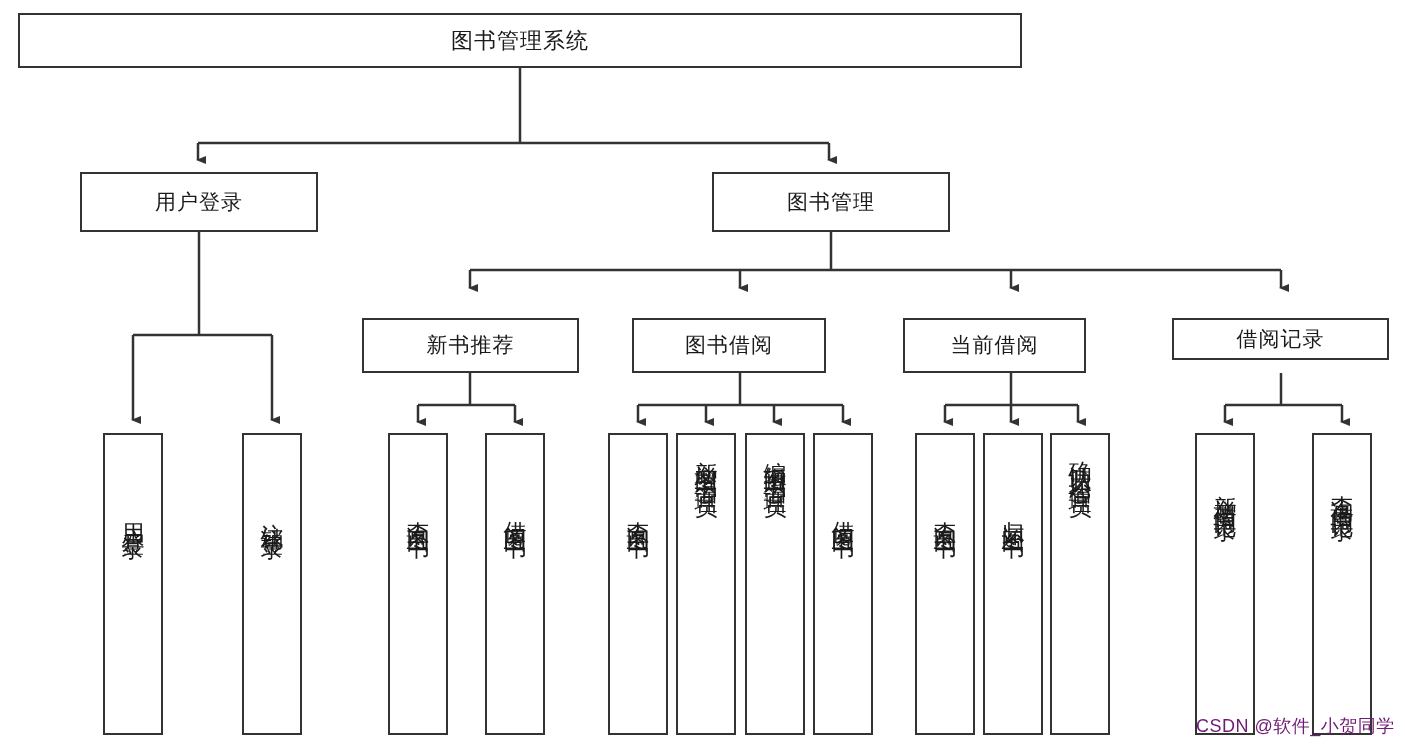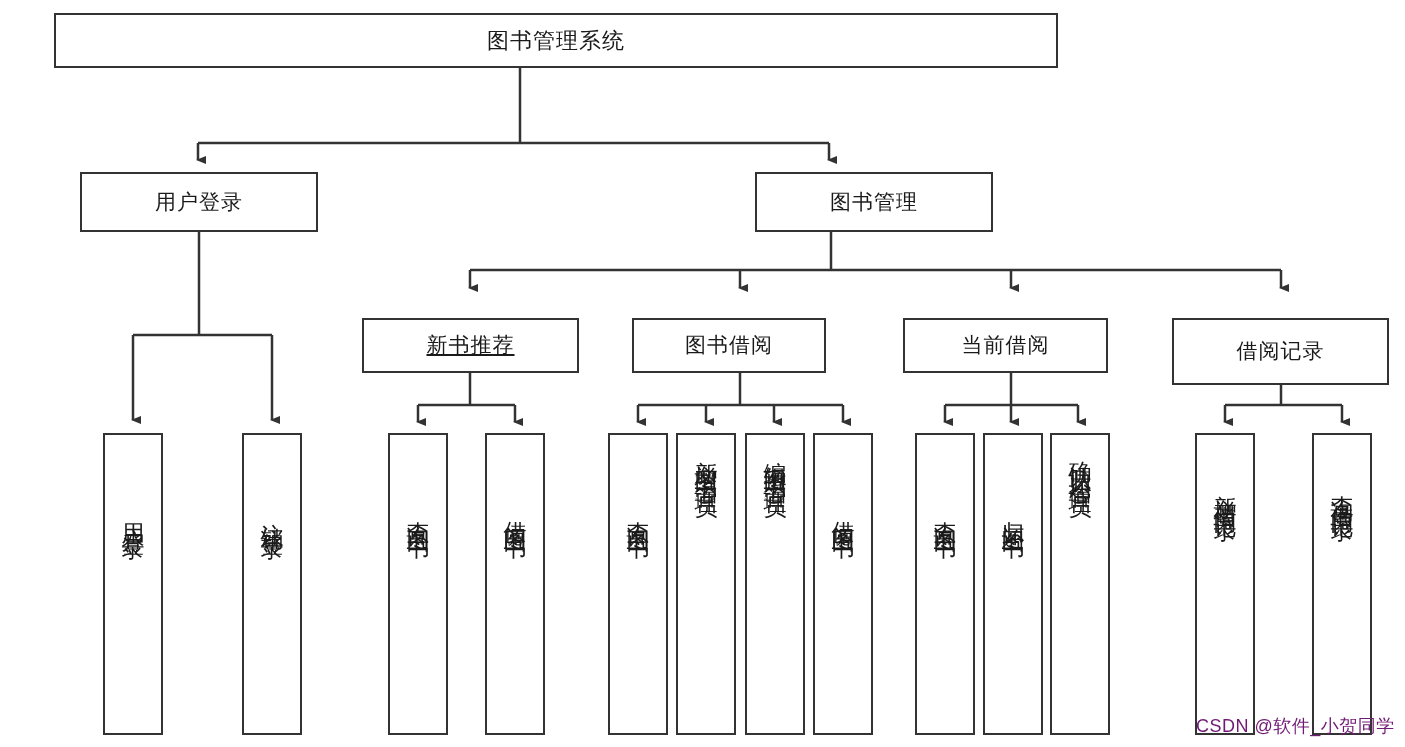--- a/index.html
+++ b/index.html
@@ -104,41 +104,41 @@
       <path d="M1011,405 L1011,422" marker-end="url(#arw)"></path>
       <path d="M1078,405 L1078,422" marker-end="url(#arw)"></path>
 
       <path d="M1281,373 L1281,405"></path>
       <path d="M1225,405 L1342,405"></path>
       <path d="M1225,405 L1225,422" marker-end="url(#arw)"></path>
       <path d="M1342,405 L1342,422" marker-end="url(#arw)"></path>
     </g>
   </svg>
 
-  <div class="node h-node" id="n-root" style="left:18px;top:13px;width:1004px;height:55px;margin-left:36px;">
+  <div class="node h-node" id="n-root" style="left:18px;top:13px;width:1004px;height:55px;">
     <span class="lbl">图书管理系统</span>
   </div>
 
   <div class="node h-node" style="left:80px;top:172px;width:238px;height:60px;">
     <span class="lbl">用户登录</span>
   </div>
-  <div class="node h-node" style="left:712px;top:172px;width:238px;height:60px;margin-left:43px;">
+  <div class="node h-node" style="left:712px;top:172px;width:238px;height:60px;">
     <span class="lbl">图书管理</span>
   </div>
 
-  <div class="node h-node" style="left:362px;top:318px;width:217px;height:55px;text-decoration:underline;">
+  <div class="node h-node" style="left:362px;top:318px;width:217px;height:55px;">
     <span class="lbl">新书推荐</span>
   </div>
   <div class="node h-node" style="left:632px;top:318px;width:194px;height:55px;">
     <span class="lbl">图书借阅</span>
   </div>
-  <div class="node h-node" style="left:903px;top:318px;width:205px;height:55px;">
+  <div class="node h-node" style="left:903px;top:318px;width:183px;height:55px;">
     <span class="lbl">当前借阅</span>
   </div>
-  <div class="node h-node" style="left:1172px;top:318px;width:217px;height:67px;">
+  <div class="node h-node" style="left:1172px;top:318px;width:217px;height:42px;">
     <span class="lbl">借阅记录</span>
   </div>
 
   <div class="node v-node" style="left:103px;top:433px;width:60px;height:302px;">
     <span class="lbl" style="margin-top:70px;">用户登录</span>
   </div>
   <div class="node v-node" style="left:242px;top:433px;width:60px;height:302px;">
     <span class="lbl" style="margin-top:70px;">注销登录</span>
   </div>
 

